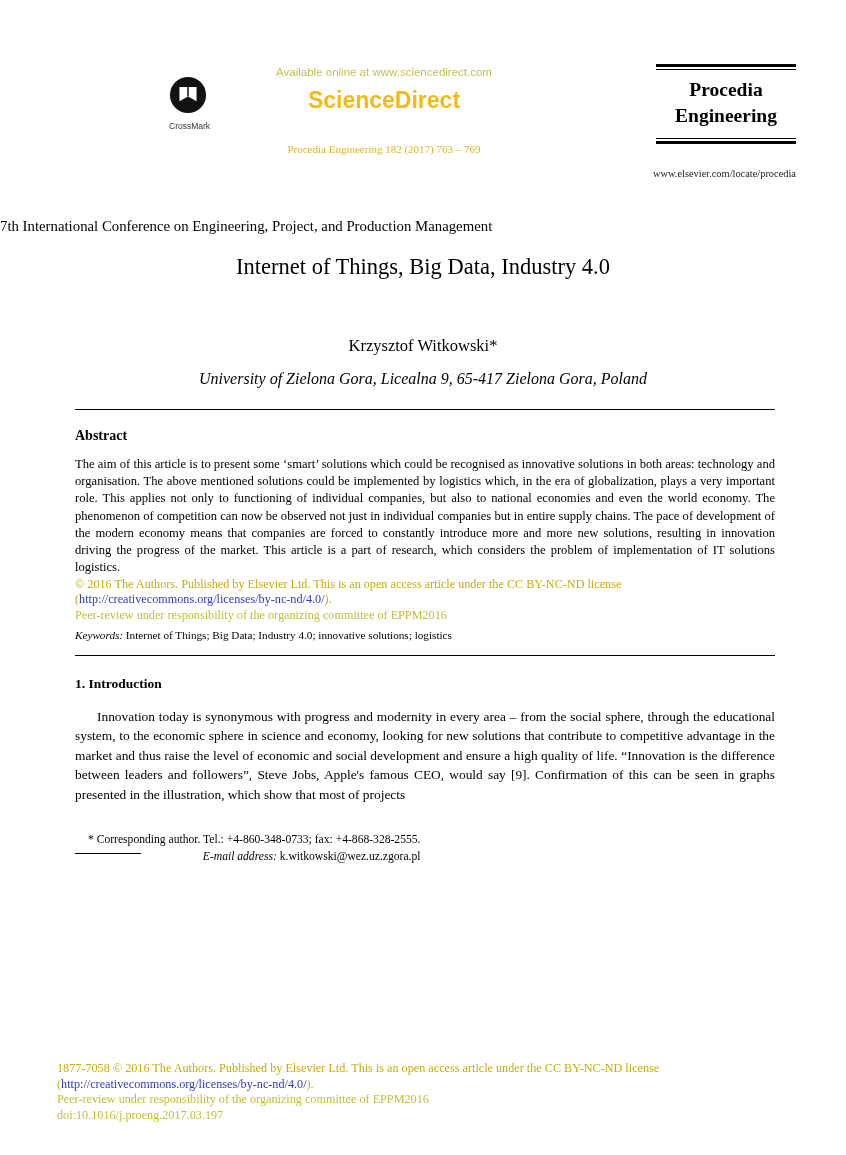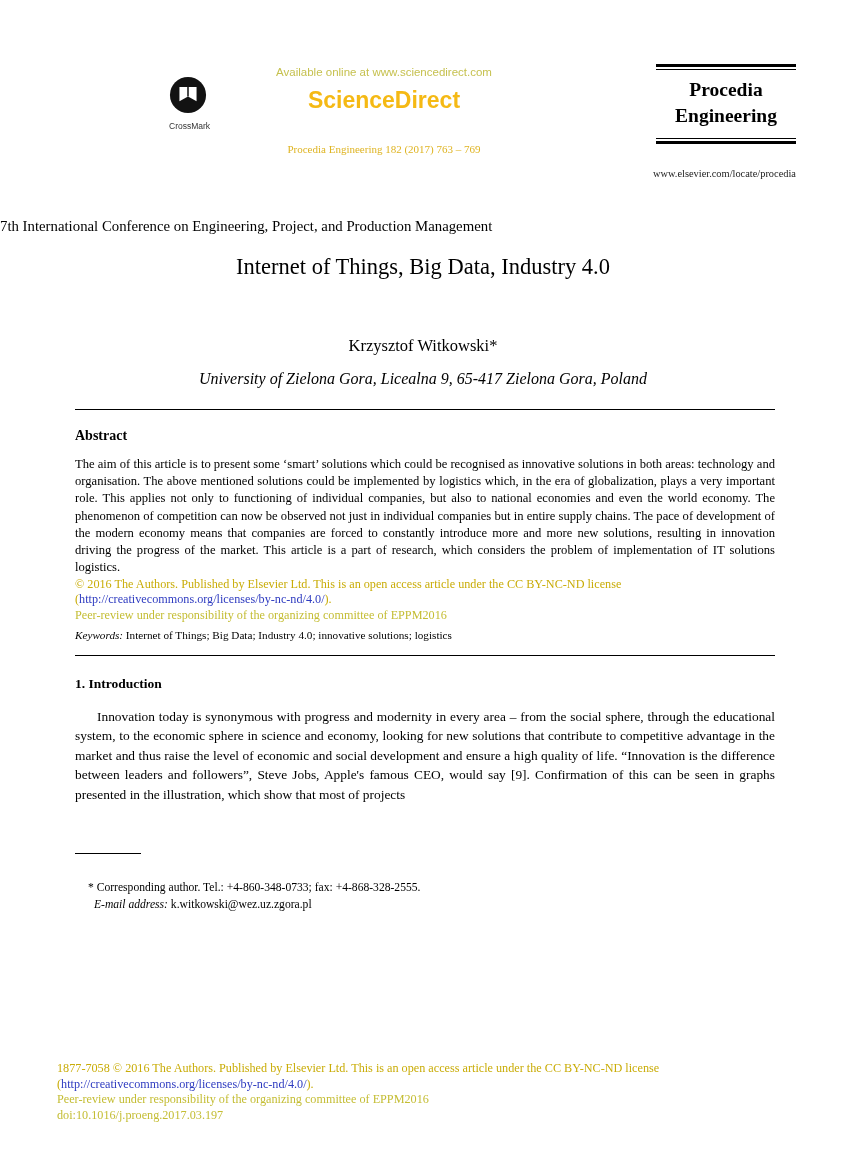--- a/index.html
+++ b/index.html
@@ -53,21 +53,21 @@
   .link{ color:var(--link); text-decoration:none; cursor:pointer; }
 
   .keywords{ position:absolute; left:75px; width:700px; top:629px; font-size:11.2px; }
   .kw-label{ font-style:italic; }
 
   .section-heading{ position:absolute; left:75px; top:676px; font-size:13.5px; font-weight:bold; }
   .body-para{ position:absolute; left:75px; width:700px; top:707px; font-size:13.4px;
               line-height:19.4px; text-align:justify; text-indent:22px; }
 
   .footnote-rule{ position:absolute; left:75px; top:853px; width:66px; height:1px; background:#000; }
-  .footnote{ position:absolute; left:88px; top:879px; font-size:11.6px; line-height:17px; }
+  .footnote{ position:absolute; left:88px; top:831px; font-size:11.6px; line-height:17px;text-align:right; }
   .fn-email{ margin-left:6px; }
   .em{ font-style:italic; }
   .email-link{ color:#000; text-decoration:none; cursor:pointer; }
 
   .footer{ position:absolute; left:57px; top:1061px; font-size:12.2px; line-height:15.6px; }
 </style>
 </head>
 <body>
 
 <div class="page">

